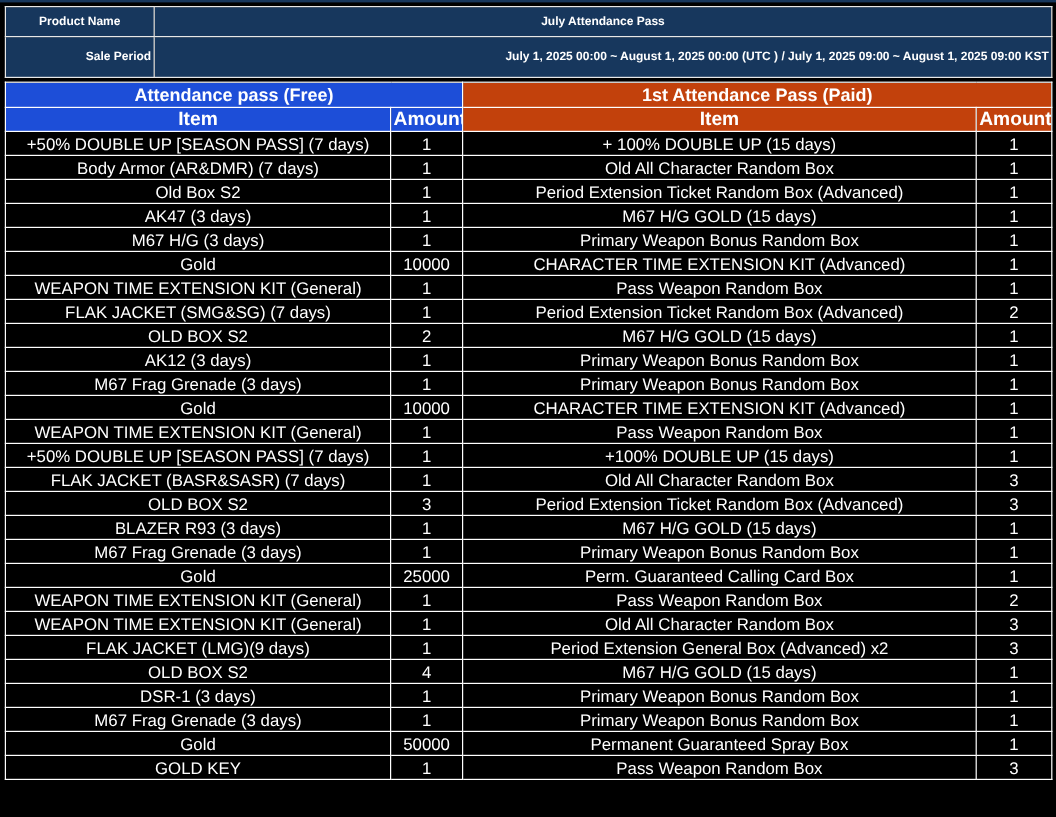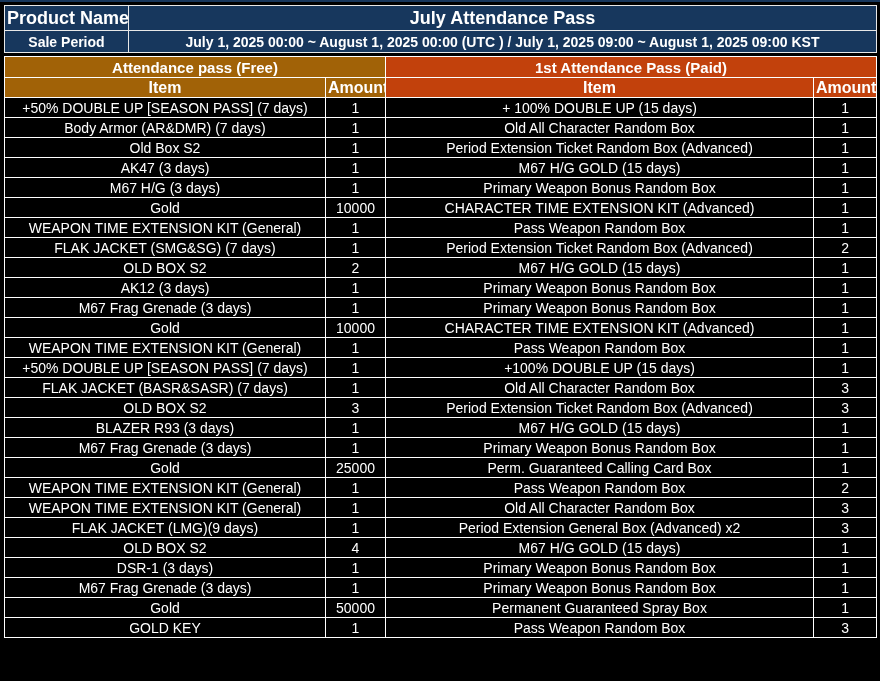--- a/index.html
+++ b/index.html
@@ -2,27 +2,27 @@
 <html><head>
 <meta charset="utf-8">
 <style>
   html,body{margin:0;padding:0;background:#000;}
   body{width:880px;height:681px;overflow:hidden;font-family:"Liberation Sans",sans-serif;}
   .wrap{box-sizing:border-box;width:880px;height:681px;padding:3px 4px 4px 4px;background:#000;border-top:2px solid #17375D;}
   table{border-collapse:collapse;table-layout:fixed;width:872px;}
   td,th{box-sizing:border-box;border:1px solid #FFFFFF;overflow:hidden;white-space:nowrap;padding:0 2px;}
   
   .info-table td{background:#17375D;color:#FFFFFF;font-weight:bold;text-align:center;vertical-align:middle;border:1px solid #E8E8E8;}
-  .info-table .r1 td{height:25px;font-size:18px;}
-  .info-table .r2 td{height:22px;font-size:14px;}
+  .info-table .r1 td{height:25px;font-size:10px;}
+  .info-table .r2 td{height:34px;font-size:10px;text-align:right;}
   .gap{height:3px;background:#000;}
   
   .main-table th{color:#FFFFFF;font-weight:bold;text-align:center;vertical-align:middle;}
   .main-table .grp{height:21px;font-size:15px;}
-  .grp-free{background:#a16207;}
+  .grp-free{background:#1d4ed8;}
   .grp-paid{background:#c2410c;}
   .main-table .colhead th{height:20px;font-size:16px;}
   .main-table td{background:#000000;color:#FFFFFF;font-size:14px;text-align:center;vertical-align:middle;height:20px;font-weight:normal;}
 </style>
 </head>
 <body>
 
 <div class="wrap">
 
   <table class="info-table">

